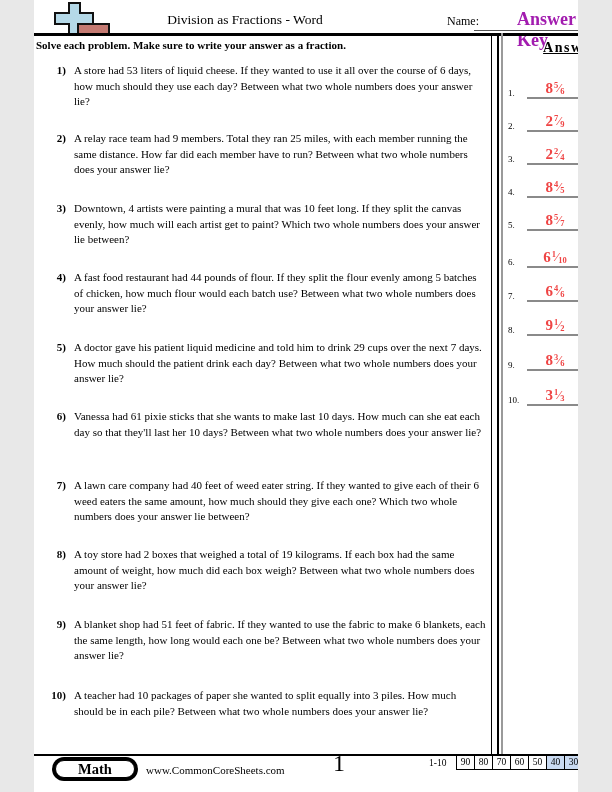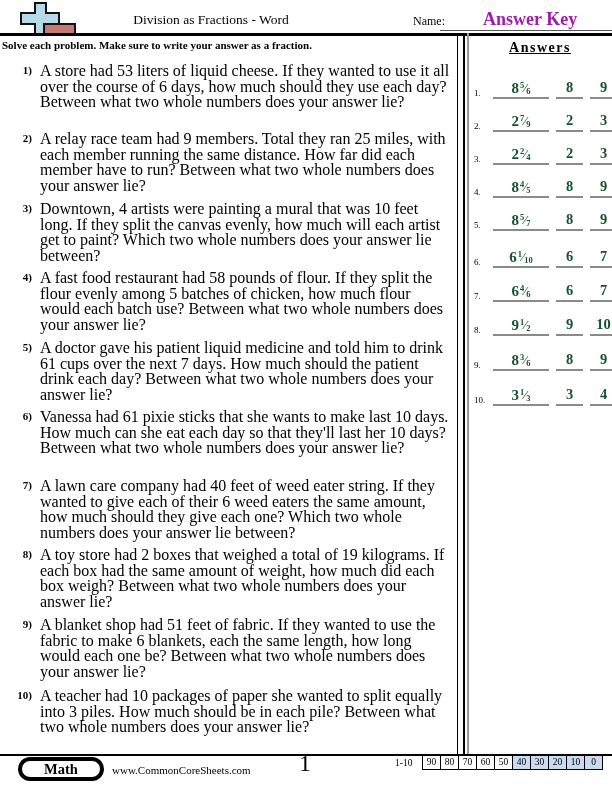--- a/index.html
+++ b/index.html
@@ -1,45 +1,45 @@
 <!DOCTYPE html>
 <html><head>
 <meta charset="utf-8">
 <style>
   html,body{margin:0;padding:0;background:#e8e8e8;}
-  .page{position:relative;width:612px;height:792px;background:#ffffff;margin:0 auto;
+  .page{position:relative;width:544px;height:792px;background:#ffffff;margin:0 auto;
         font-family:"Liberation Serif",serif;color:#000;overflow:hidden;}
 
   
   .logo{position:absolute;left:8px;top:1px;width:70px;height:36px;}
   .title{position:absolute;left:0;top:12px;width:422px;text-align:center;font-size:13.5px;}
   .name-label{position:absolute;left:413px;top:14px;font-size:12px;}
   .answer-key{position:absolute;left:483px;top:9px;font-size:18px;font-weight:bold;color:#a21caf;font-family:Liberation Serif, serif;}
   .name-line{position:absolute;left:440px;top:30px;width:172px;height:1px;background:#555;}
   .header-rule{position:absolute;left:0;top:33px;width:612px;height:2.5px;background:#000;}
 
   
   .instruction{position:absolute;left:2px;top:39px;width:440px;font-size:11px;font-weight:bold;}
 
   
   .problem{position:absolute;left:12px;width:440px;display:flex;}
   .p-num{flex:none;width:20px;text-align:right;font-weight:bold;font-size:11px;margin-right:8px;line-height:15.5px;}
-  .p-text{font-size:16px;line-height:15.5px;width:412px;}
+  .p-text{font-size:11px;line-height:15.5px;width:412px;}
 
   
   .vline-a{position:absolute;left:457px;top:33px;width:1px;height:722px;background:#000;}
   .vline-b{position:absolute;left:463px;top:33px;width:2px;height:722px;background:#000;}
   .vline-c{position:absolute;left:467px;top:33px;width:1.5px;height:722px;background:#9a9a9a;}
 
   
   .answers-title{position:absolute;left:470px;top:40px;width:140px;text-align:center;
                  font-size:14px;font-weight:bold;letter-spacing:1.5px;text-decoration:underline;}
   .ans-row{position:absolute;left:470px;width:142px;height:26px;display:flex;align-items:flex-end;}
   .ans-num{flex:none;width:18px;padding-left:4px;font-size:9px;padding-bottom:1px;}
-  .blank{border-bottom:2.5px solid #8a8a8a;text-align:center;color:#14532d;font-weight:bold;white-space:nowrap;}
+  .blank{border-bottom:2.5px solid #8a8a8a;text-align:center;color:#ef4444;font-weight:bold;white-space:nowrap;}
   .blank-frac{flex:none;width:56px;margin-left:1px;}
   .blank-sm{flex:none;width:27px;margin-left:7px;font-size:14.5px;padding-bottom:1px;}
   .whole{font-size:15px;}
   .fnum{font-size:8.5px;position:relative;top:-5px;margin-left:1px;}
   .fslash{font-size:12px;position:relative;top:-1px;}
   .fden{font-size:8.5px;position:relative;top:1px;}
 
   
   .footer-rule{position:absolute;left:0;top:754px;width:612px;height:2px;background:#000;}
   .math-badge{position:absolute;left:18px;top:757px;width:86px;height:24px;background:#000;border-radius:12px;}
@@ -81,25 +81,25 @@
   <div class="problem" style="top:131px">
     <span class="p-num">2)</span>
     <span class="p-text">A relay race team had 9 members. Total they ran 25 miles, with each member running the same distance. How far did each member have to run? Between what two whole numbers does your answer lie?</span>
   </div>
   <div class="problem" style="top:201px">
     <span class="p-num">3)</span>
     <span class="p-text">Downtown, 4 artists were painting a mural that was 10 feet long. If they split the canvas evenly, how much will each artist get to paint? Which two whole numbers does your answer lie between?</span>
   </div>
   <div class="problem" style="top:270px">
     <span class="p-num">4)</span>
-    <span class="p-text">A fast food restaurant had 58 pounds of flour. If they split the flour evenly among 5 batches of chicken, how much flour would each batch use? Between what two whole numbers does your answer lie?</span>
+    <span class="p-text">A fast food restaurant had 44 pounds of flour. If they split the flour evenly among 5 batches of chicken, how much flour would each batch use? Between what two whole numbers does your answer lie?</span>
   </div>
   <div class="problem" style="top:340px">
     <span class="p-num">5)</span>
-    <span class="p-text">A doctor gave his patient liquid medicine and told him to drink 61 cups over the next 7 days. How much should the patient drink each day? Between what two whole numbers does your answer lie?</span>
+    <span class="p-text">A doctor gave his patient liquid medicine and told him to drink 29 cups over the next 7 days. How much should the patient drink each day? Between what two whole numbers does your answer lie?</span>
   </div>
   <div class="problem" style="top:409px">
     <span class="p-num">6)</span>
     <span class="p-text">Vanessa had 61 pixie sticks that she wants to make last 10 days. How much can she eat each day so that they'll last her 10 days? Between what two whole numbers does your answer lie?</span>
   </div>
   <div class="problem" style="top:478px">
     <span class="p-num">7)</span>
     <span class="p-text">A lawn care company had 40 feet of weed eater string. If they wanted to give each of their 6 weed eaters the same amount, how much should they give each one? Which two whole numbers does your answer lie between?</span>
   </div>
   <div class="problem" style="top:547px">

